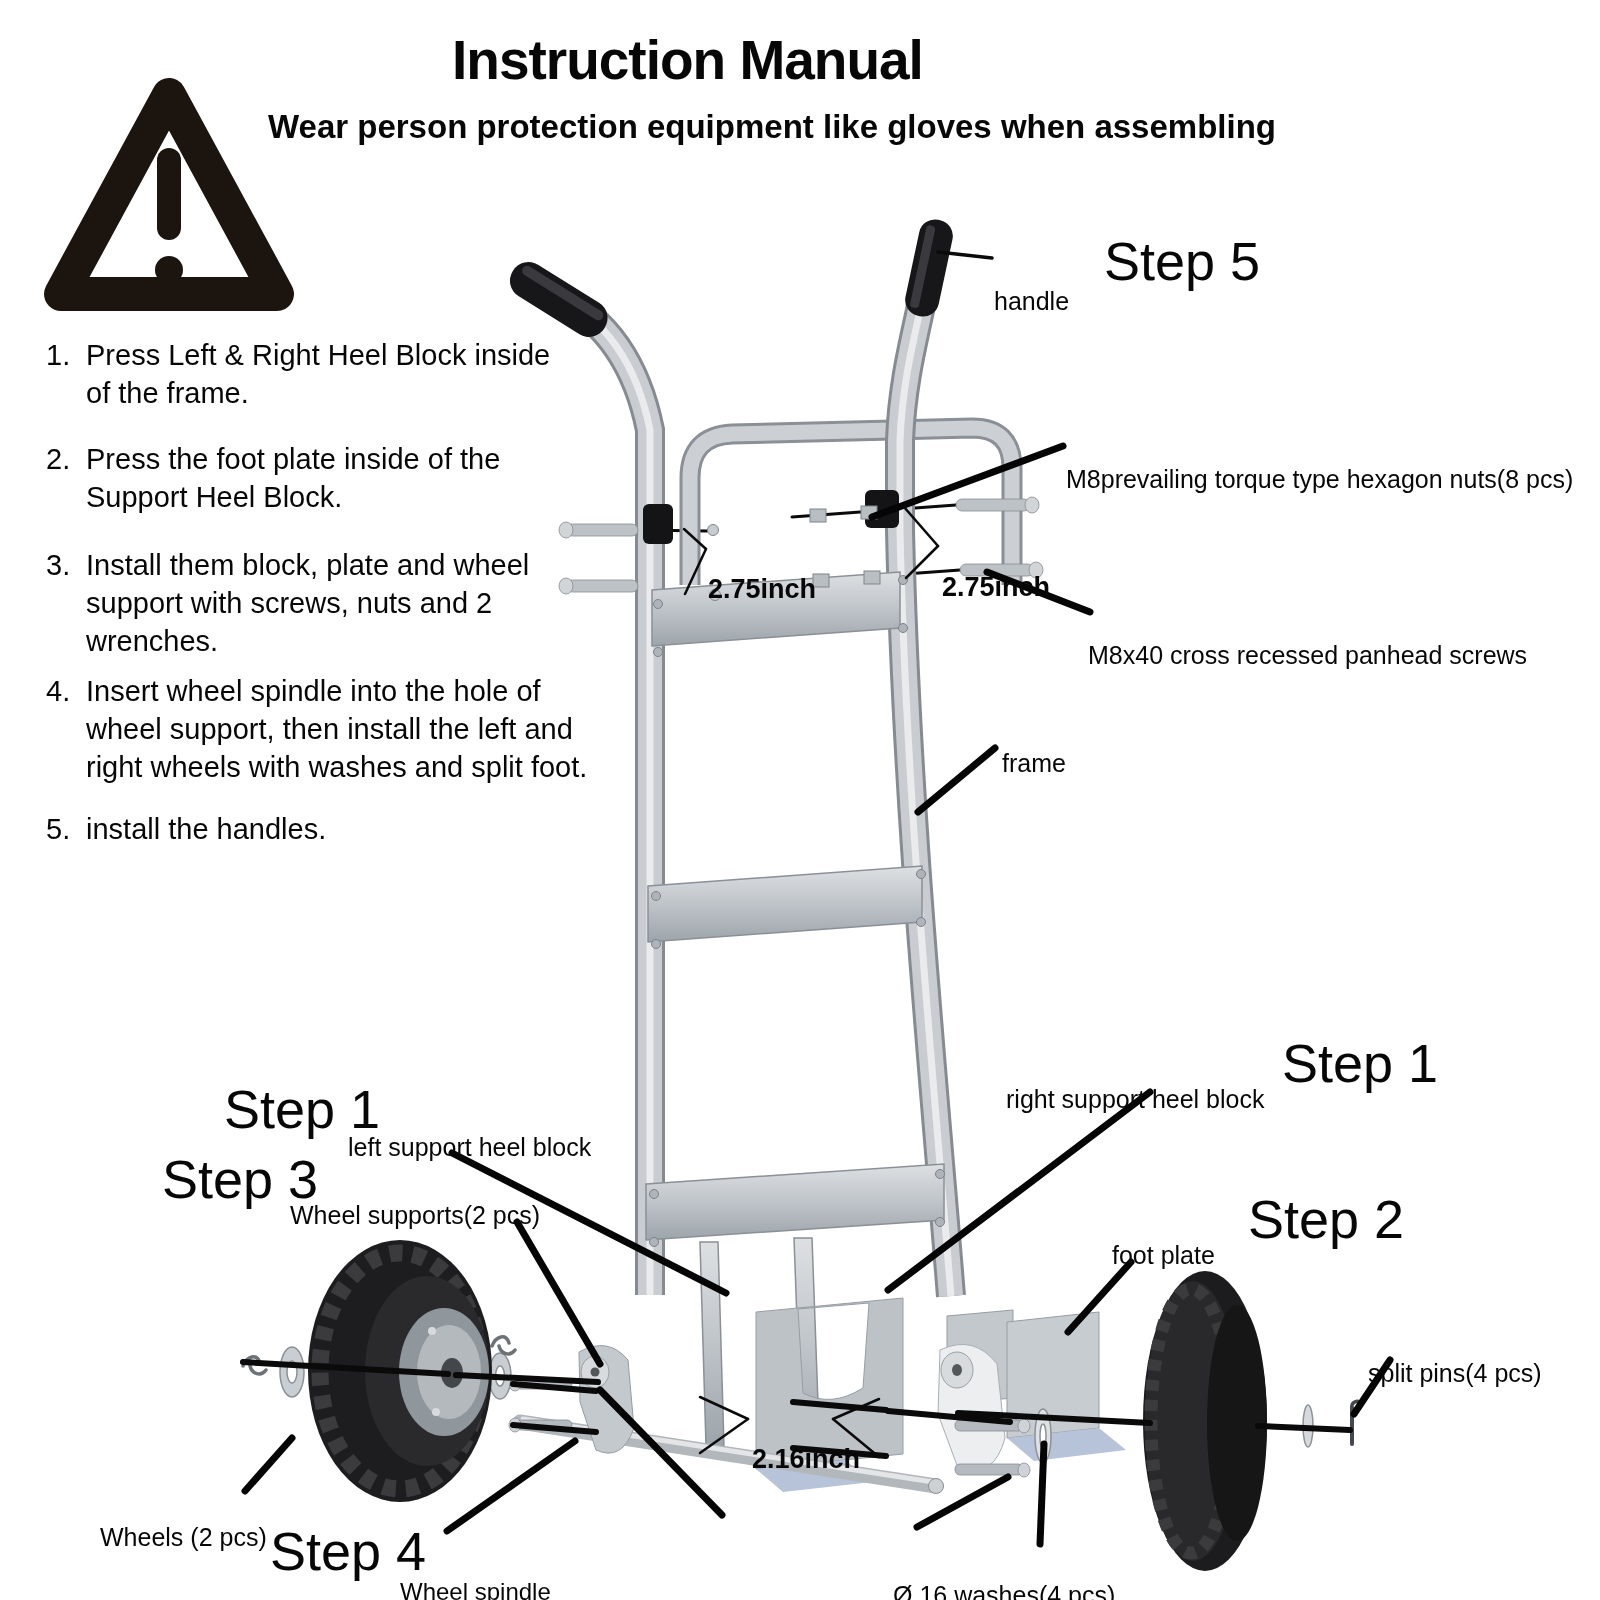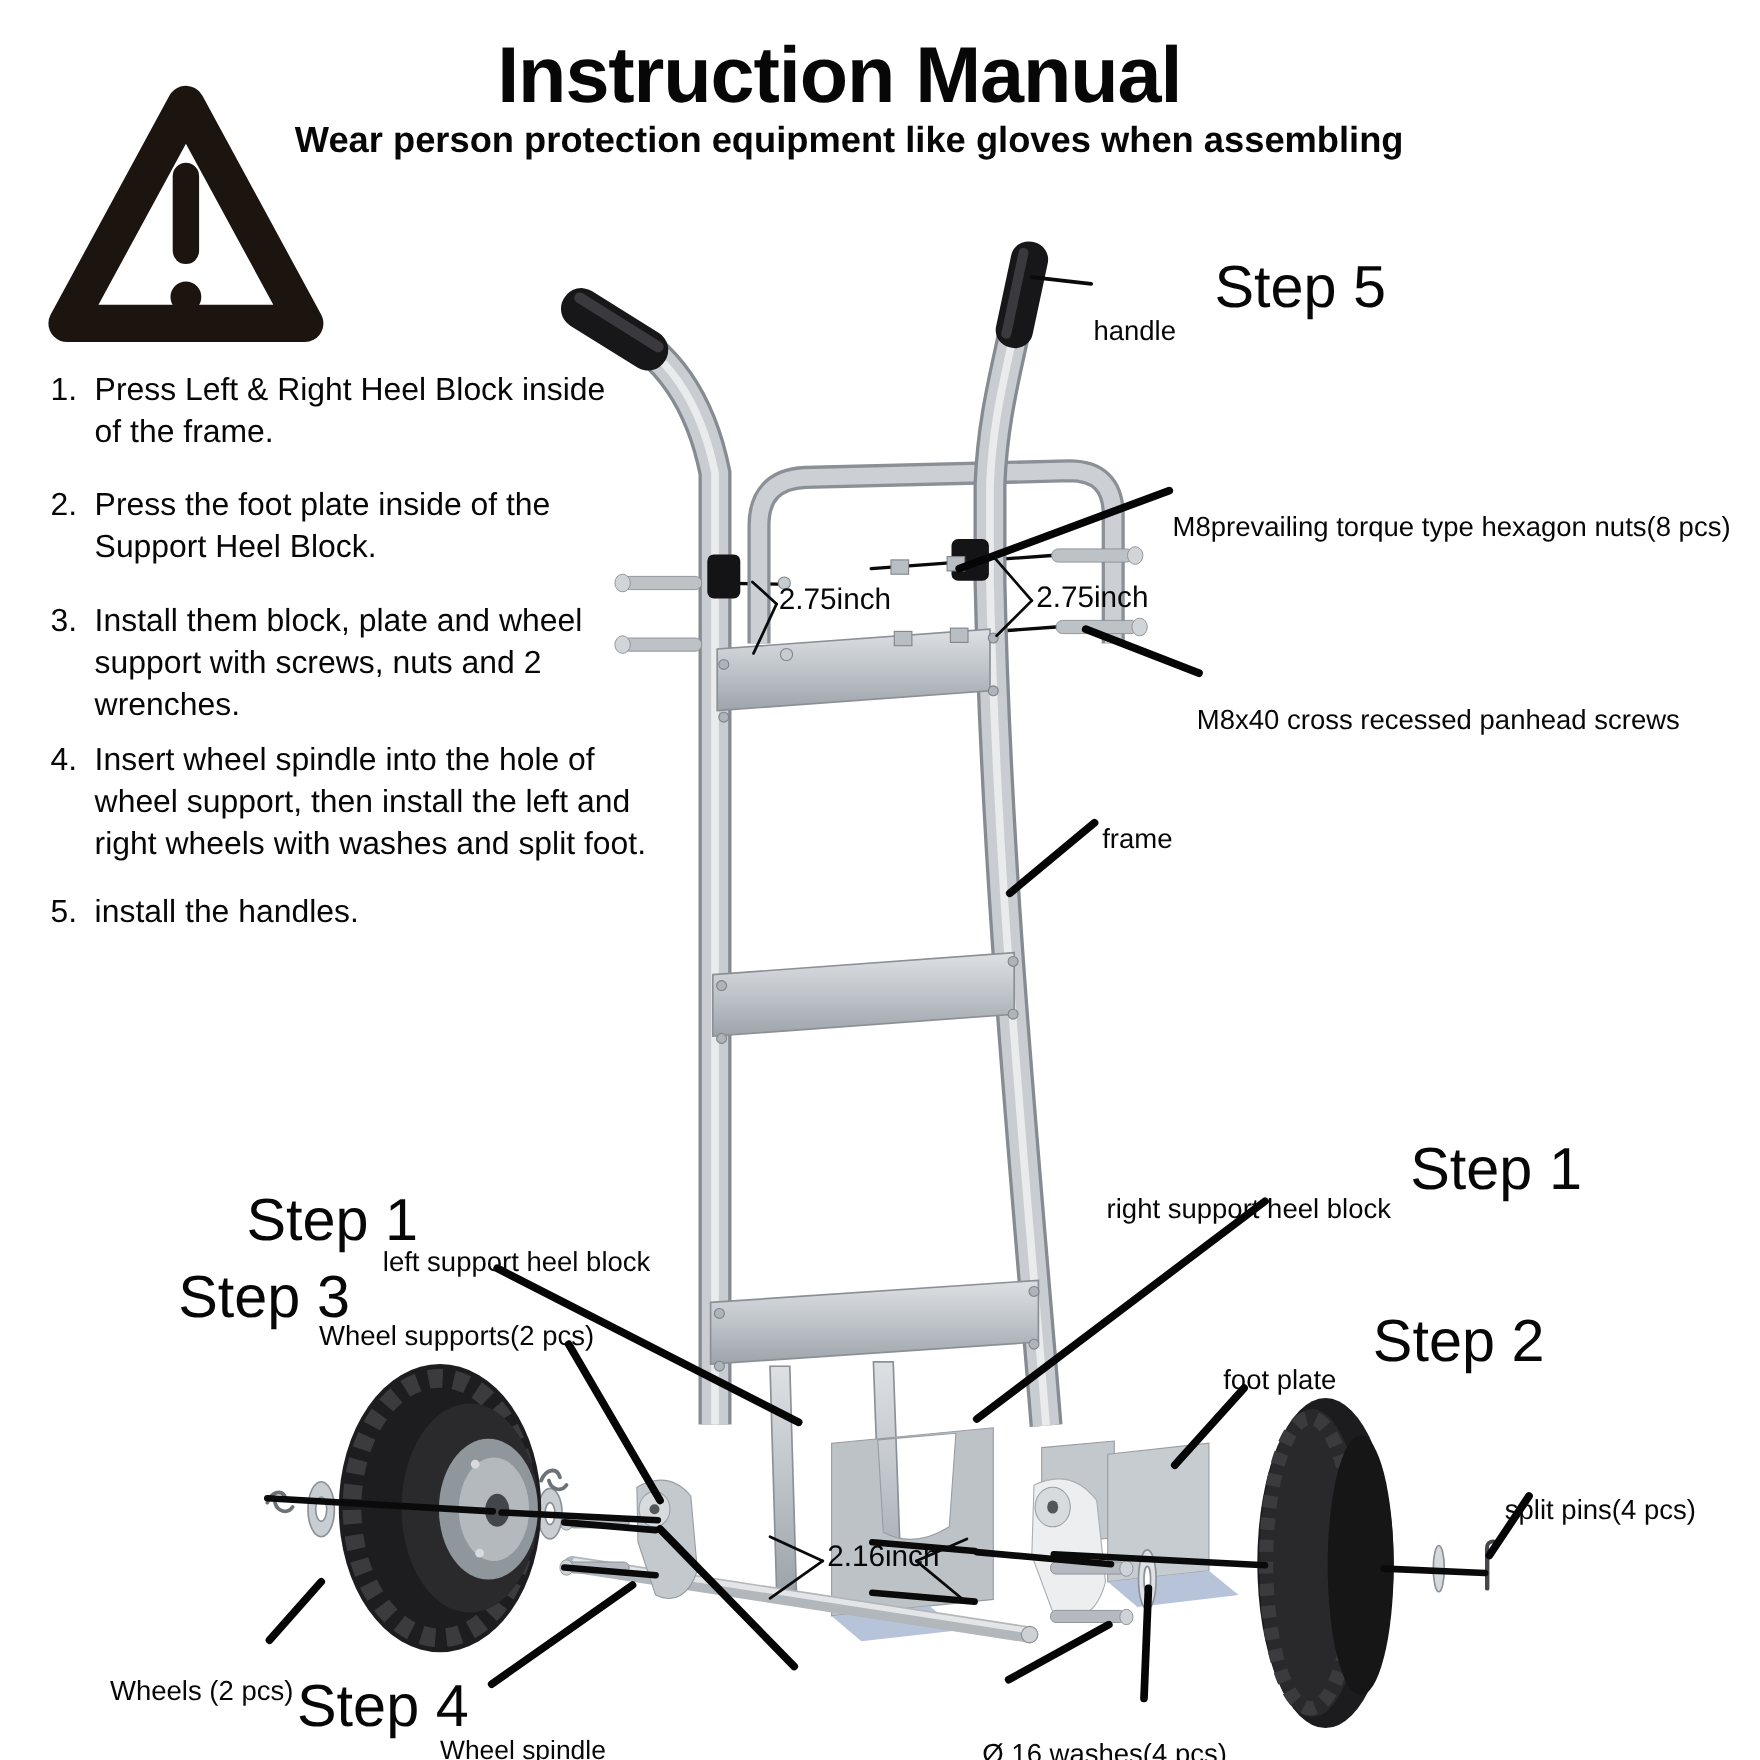--- a/index.html
+++ b/index.html
@@ -1,27 +1,27 @@
 <!DOCTYPE html>
 <html><head>
 <meta charset="utf-8">
 <style>
   html,body{margin:0;padding:0;background:#fff;}
   .canvas{position:relative;width:1600px;height:1600px;background:#ffffff;
           font-family:"Liberation Sans",sans-serif;color:#070707;overflow:hidden;}
   .scene{position:absolute;left:0;top:0;}
-  .page-title{position:absolute;left:452px;top:28px;font-size:72px;font-weight:700;
+  .page-title{position:absolute;left:452px;top:28px;font-size:55px;font-weight:700;
               letter-spacing:-1px;white-space:nowrap;}
   .warn-line{position:absolute;left:268px;font-size:33px;font-weight:700;white-space:nowrap;}
   .ins{position:absolute;left:46px;display:flex;font-size:29px;line-height:38px;}
   .ins .n{width:40px;flex:0 0 40px;}
   .ins .t{white-space:pre-line;}
   .lbl{position:absolute;font-size:25px;white-space:nowrap;margin-top:41px;}
   .step{position:absolute;font-size:54px;white-space:nowrap;}
-  .dim{position:absolute;font-size:27px;font-weight:400;white-space:nowrap;}
+  .dim{position:absolute;font-size:27px;font-weight:700;white-space:nowrap;margin-top:44px;}
 </style>
 </head>
 <body>
 
 <div class="canvas">
 
   <svg class="scene" width="1600" height="1600" viewBox="0 0 1600 1600">
     <defs>
       <linearGradient id="gm" x1="0" y1="0" x2="0" y2="1">
         <stop offset="0" stop-color="#dde0e3"></stop>

